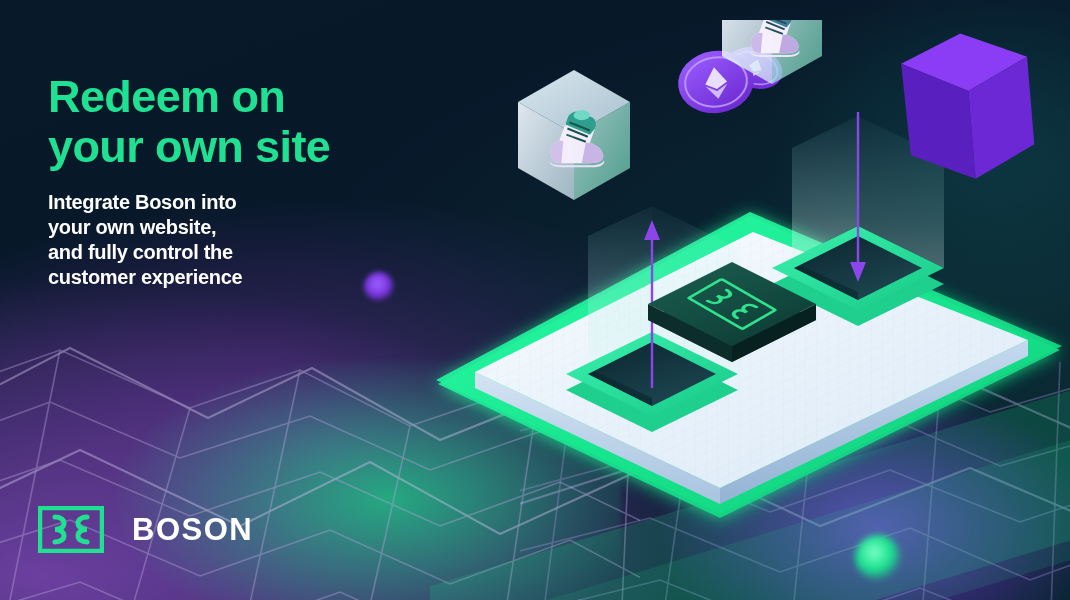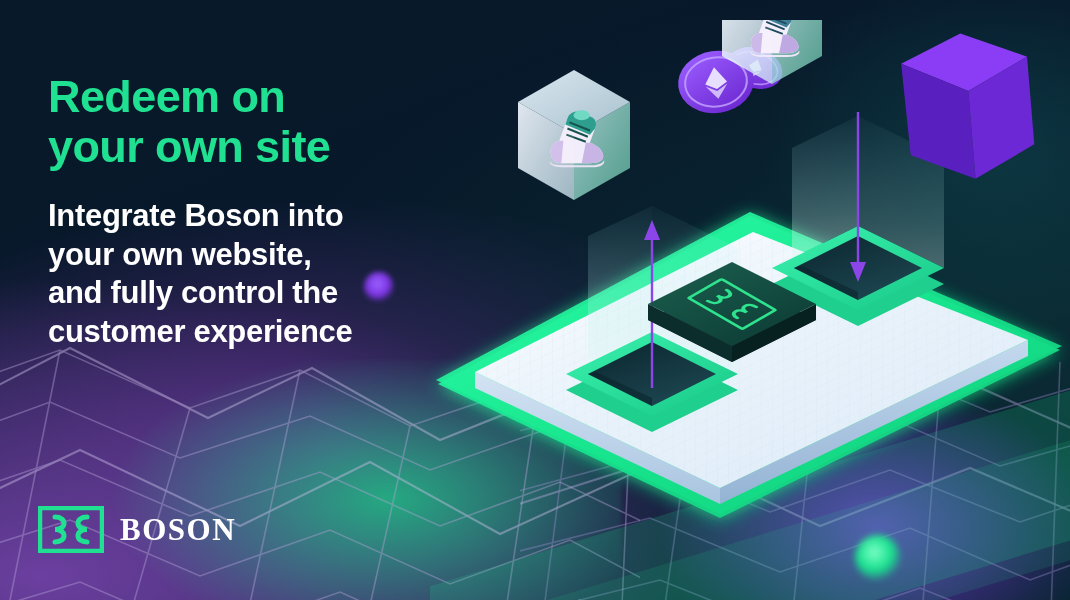--- a/index.html
+++ b/index.html
@@ -54,33 +54,33 @@
   .sheet-b{ left:455px; top:512px; width:760px; height:120px; transform:skewY(-17deg); background:rgba(28,214,140,.13); }
 
   
   .copy { position:absolute; left:48px; top:72px; width:430px; z-index:30; }
   .headline{
     color:#1FE191;
     font-size:45px; line-height:1.12; font-weight:700; letter-spacing:-.6px;
     white-space:pre-line;
   }
   .subcopy{
-    margin-top:24px;
+    margin-top:17px;
     color:#ffffff;
-    font-size:31px; line-height:1.25; font-weight:700; letter-spacing:-.3px;
+    font-size:20px; line-height:1.25; font-weight:700; letter-spacing:-.3px;
     white-space:pre-line;
   }
   .dot-purple{
     position:absolute; left:364px; top:272px; width:30px; height:30px; border-radius:50%;
     background:radial-gradient(circle at 45% 40%, #9a63ff 0%, #7b33e0 48%, rgba(90,30,190,0) 74%);
     filter:blur(2.5px); z-index:31;
   }
 
   
-  .logo { position:absolute; left:38px; top:506px; display:flex; align-items:center; gap:16px; z-index:32;font-family:Liberation Serif, serif; }
+  .logo { position:absolute; left:38px; top:506px; display:flex; align-items:center; gap:28px; z-index:32; }
   .logo-mark { width:66px; height:47px; }
   .logo-word { color:#fff; font-size:31px; font-weight:700; letter-spacing:1.5px; }
 
   
   .scene { position:absolute; left:420px; top:20px; width:650px; height:580px; z-index:20; }
   .scene svg { display:block; }
 </style>
 </head>
 <body>
 

